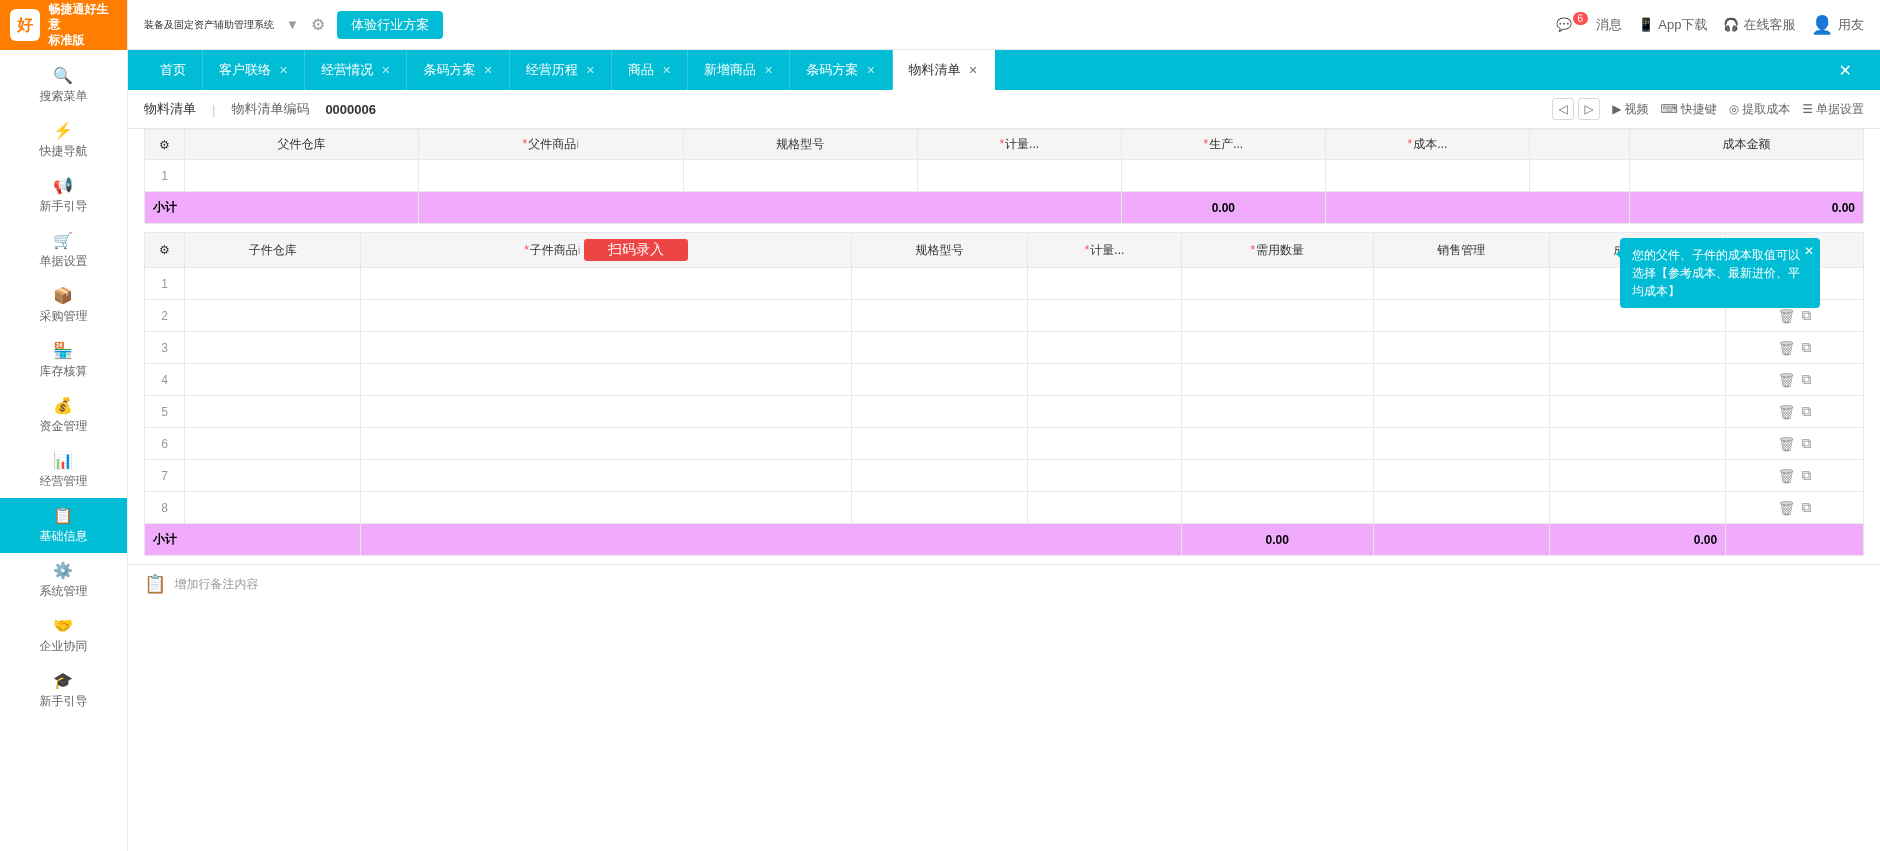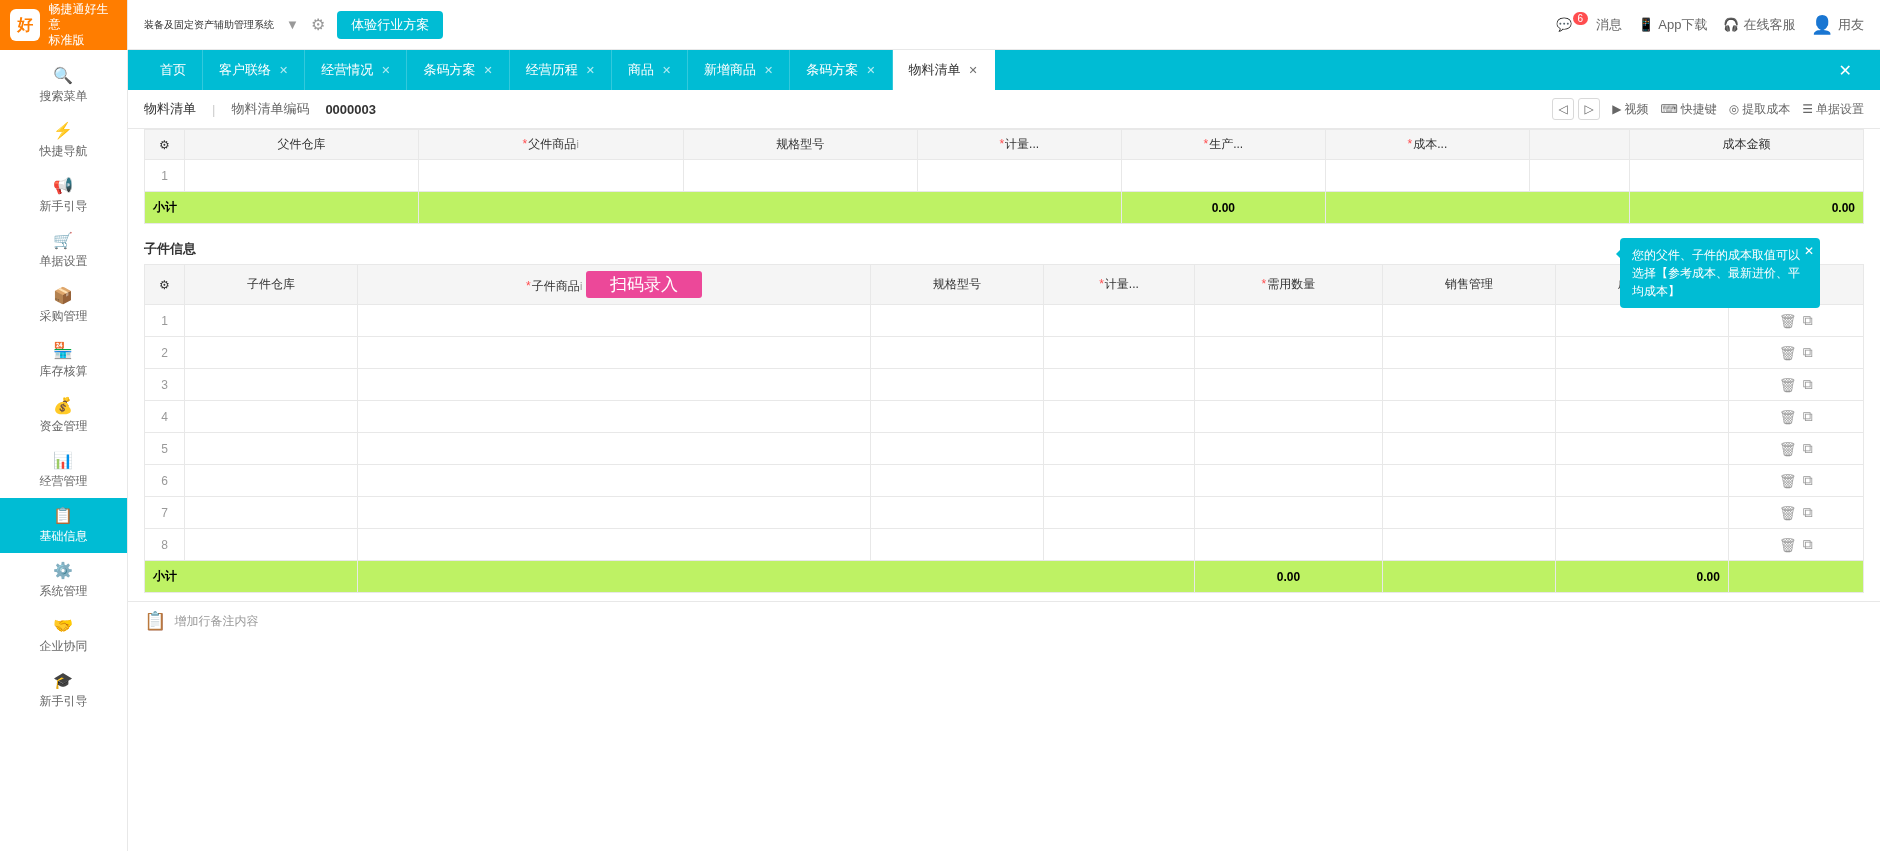--- a/index.html
+++ b/index.html
@@ -31,20 +31,21 @@
       align-items: center;
       justify-content: center;
       font-size: 16px;
       color: #ff7d00;
       font-weight: bold;
     }
     .sidebar-brand {
       color: #fff;
       font-size: 12px;
       line-height: 1.3;
+      font-weight: bold;
     }
     .sidebar-nav {
       flex: 1;
       overflow-y: auto;
       padding: 8px 0;
     }
     .sidebar-item {
       display: flex;
       flex-direction: column;
       align-items: center;
@@ -219,36 +220,36 @@
       border: 1px solid #e8e8e8;
       padding: 4px 8px;
       text-align: center;
       height: 32px;
     }
     .data-table td.row-num {
       width: 40px;
       color: #999;
     }
     .table-subtotal td {
-      background: #bef264;
+      background: #f0abfc;
       font-weight: bold;
     }
     .th-settings {
       width: 36px;
     }
     .required { color: #ff4d4f; margin-right: 1px; }
     .info-icon { color: #999; font-size: 11px; cursor: pointer; }
 
     .scan-btn {
-      background: #ec4899;
+      background: #ef4444;
       color: #fff;
       border: none;
       border-radius: 3px;
       padding: 2px 24px;
-      font-size: 17px;
+      font-size: 14px;
       cursor: pointer;
     }
 
     .action-icons {
       display: flex;
       gap: 6px;
       justify-content: center;
       align-items: center;
     }
     .action-icon {
@@ -456,21 +457,21 @@
       </div>
       <div class="nav-tab-end">✕</div>
     </div>
 
   <div class="page-content" style="position:relative;">
 
     <div class="sub-header">
       <span class="breadcrumb-item">物料清单</span>
       <span style="color:#ccc;">|</span>
       <span style="color:#666;font-size:13px;">物料清单编码</span>
-      <span style="color:#333;font-size:13px;font-weight:bold;">0000003</span>
+      <span style="color:#333;font-size:13px;font-weight:bold;">0000006</span>
       <div class="sub-header-actions">
         <div class="nav-arrows">
           <div class="nav-arrow">◁</div>
           <div class="nav-arrow">▷</div>
         </div>
         <span>
           <span>▶</span>
           <span>视频</span>
         </span>
         <span>
@@ -525,21 +526,20 @@
             <td colspan="3"></td>
             <td style="text-align:center;">0.00</td>
             <td colspan="2"></td>
             <td style="text-align:right;padding-right:8px;">0.00</td>
           </tr>
         </tbody>
       </table>
     </div>
 
     <div class="section">
-      <div class="section-title">子件信息</div>
       <table class="data-table">
         <thead>
           <tr>
             <th class="th-settings">⚙</th>
             <th>子件仓库</th>
             <th>
               <span class="required">*</span>子件商品<span class="info-icon">ℹ</span>
               <button class="scan-btn">扫码录入</button>
             </th>
             <th>规格型号</th>

